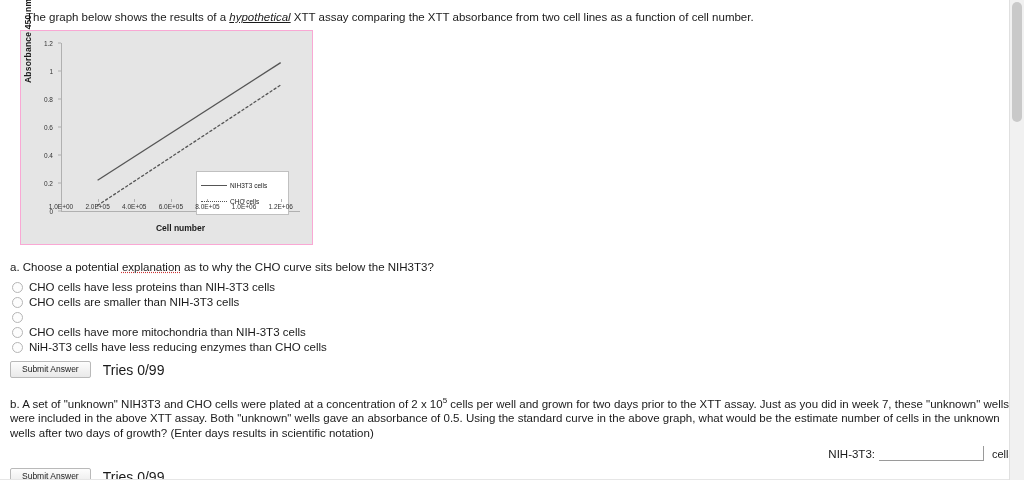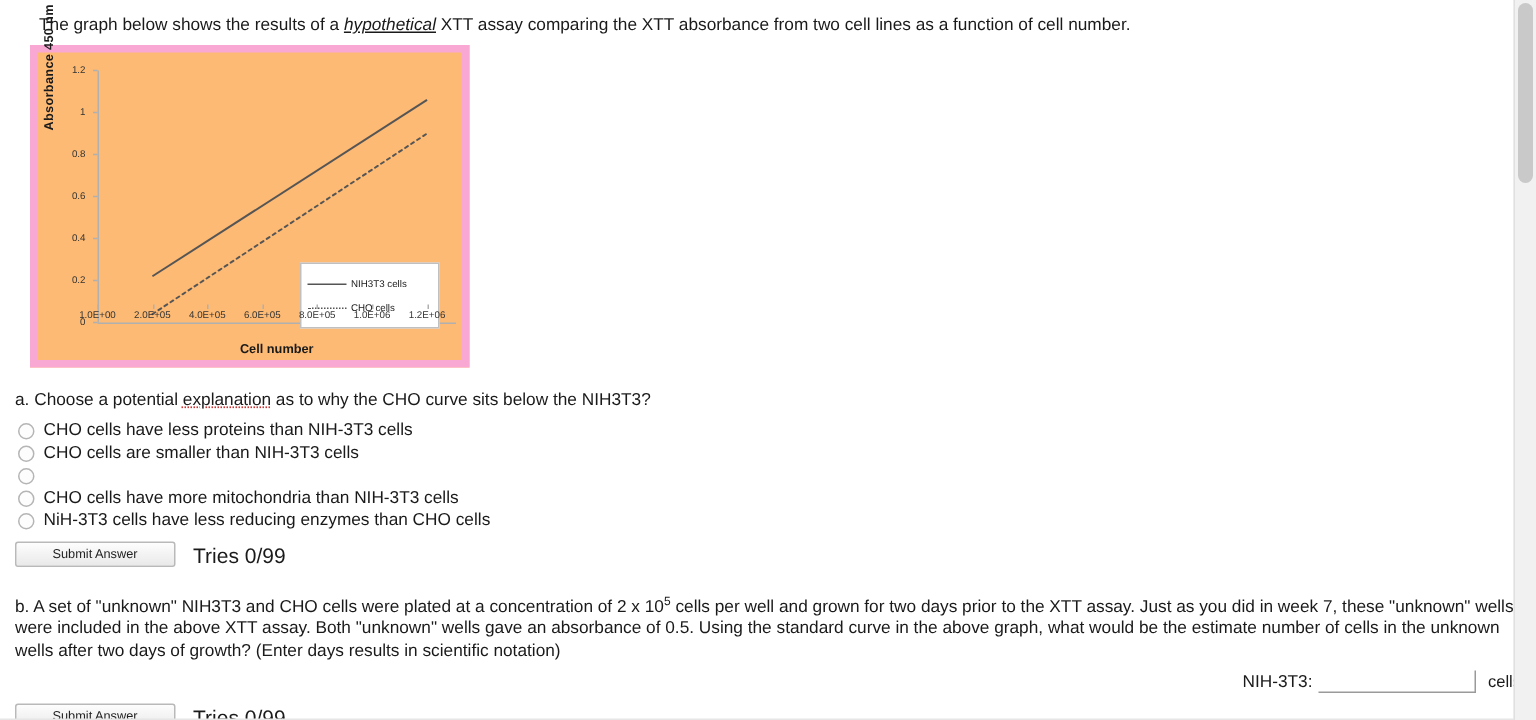--- a/index.html
+++ b/index.html
@@ -28,25 +28,25 @@
   }
   .intro em {
     font-style: italic;
     text-decoration: underline;
   }
 
   
   .chart-box {
     width: 293px;
     height: 215px;
-    border: 5px solid #f9a8d4;
+    border: 1px solid #f9a8d4;
     box-sizing: border-box;
     position: relative;
     margin: 2px 0 16px 10px;
-    background: #fdba74;
+    background: #e5e5e5;
   }
   .ylabel {
     position: absolute;
     left: 2px;
     top: 52px;
     transform: rotate(-90deg);
     transform-origin: left top;
     font-size: 8.5px;
     font-weight: bold;
     letter-spacing: .2px;
@@ -189,21 +189,21 @@
     align-items: center;
     margin-top: 7px;
   }
   .submit-btn {
     font-family: "Liberation Sans", sans-serif;
     font-size: 8.5px;
     color: #222;
     background: linear-gradient(#fdfdfd, #e9e9e9);
     border: 1px solid #b9b9b9;
     border-radius: 2px;
-    padding: 2px 24px;
+    padding: 2px 11px;
     line-height: 11px;
   }
   .tries {
     margin-left: 12px;
     font-size: 14px;
   }
 
   .qb {
     margin: 16px 0 0 0;
     font-size: 11.5px;

